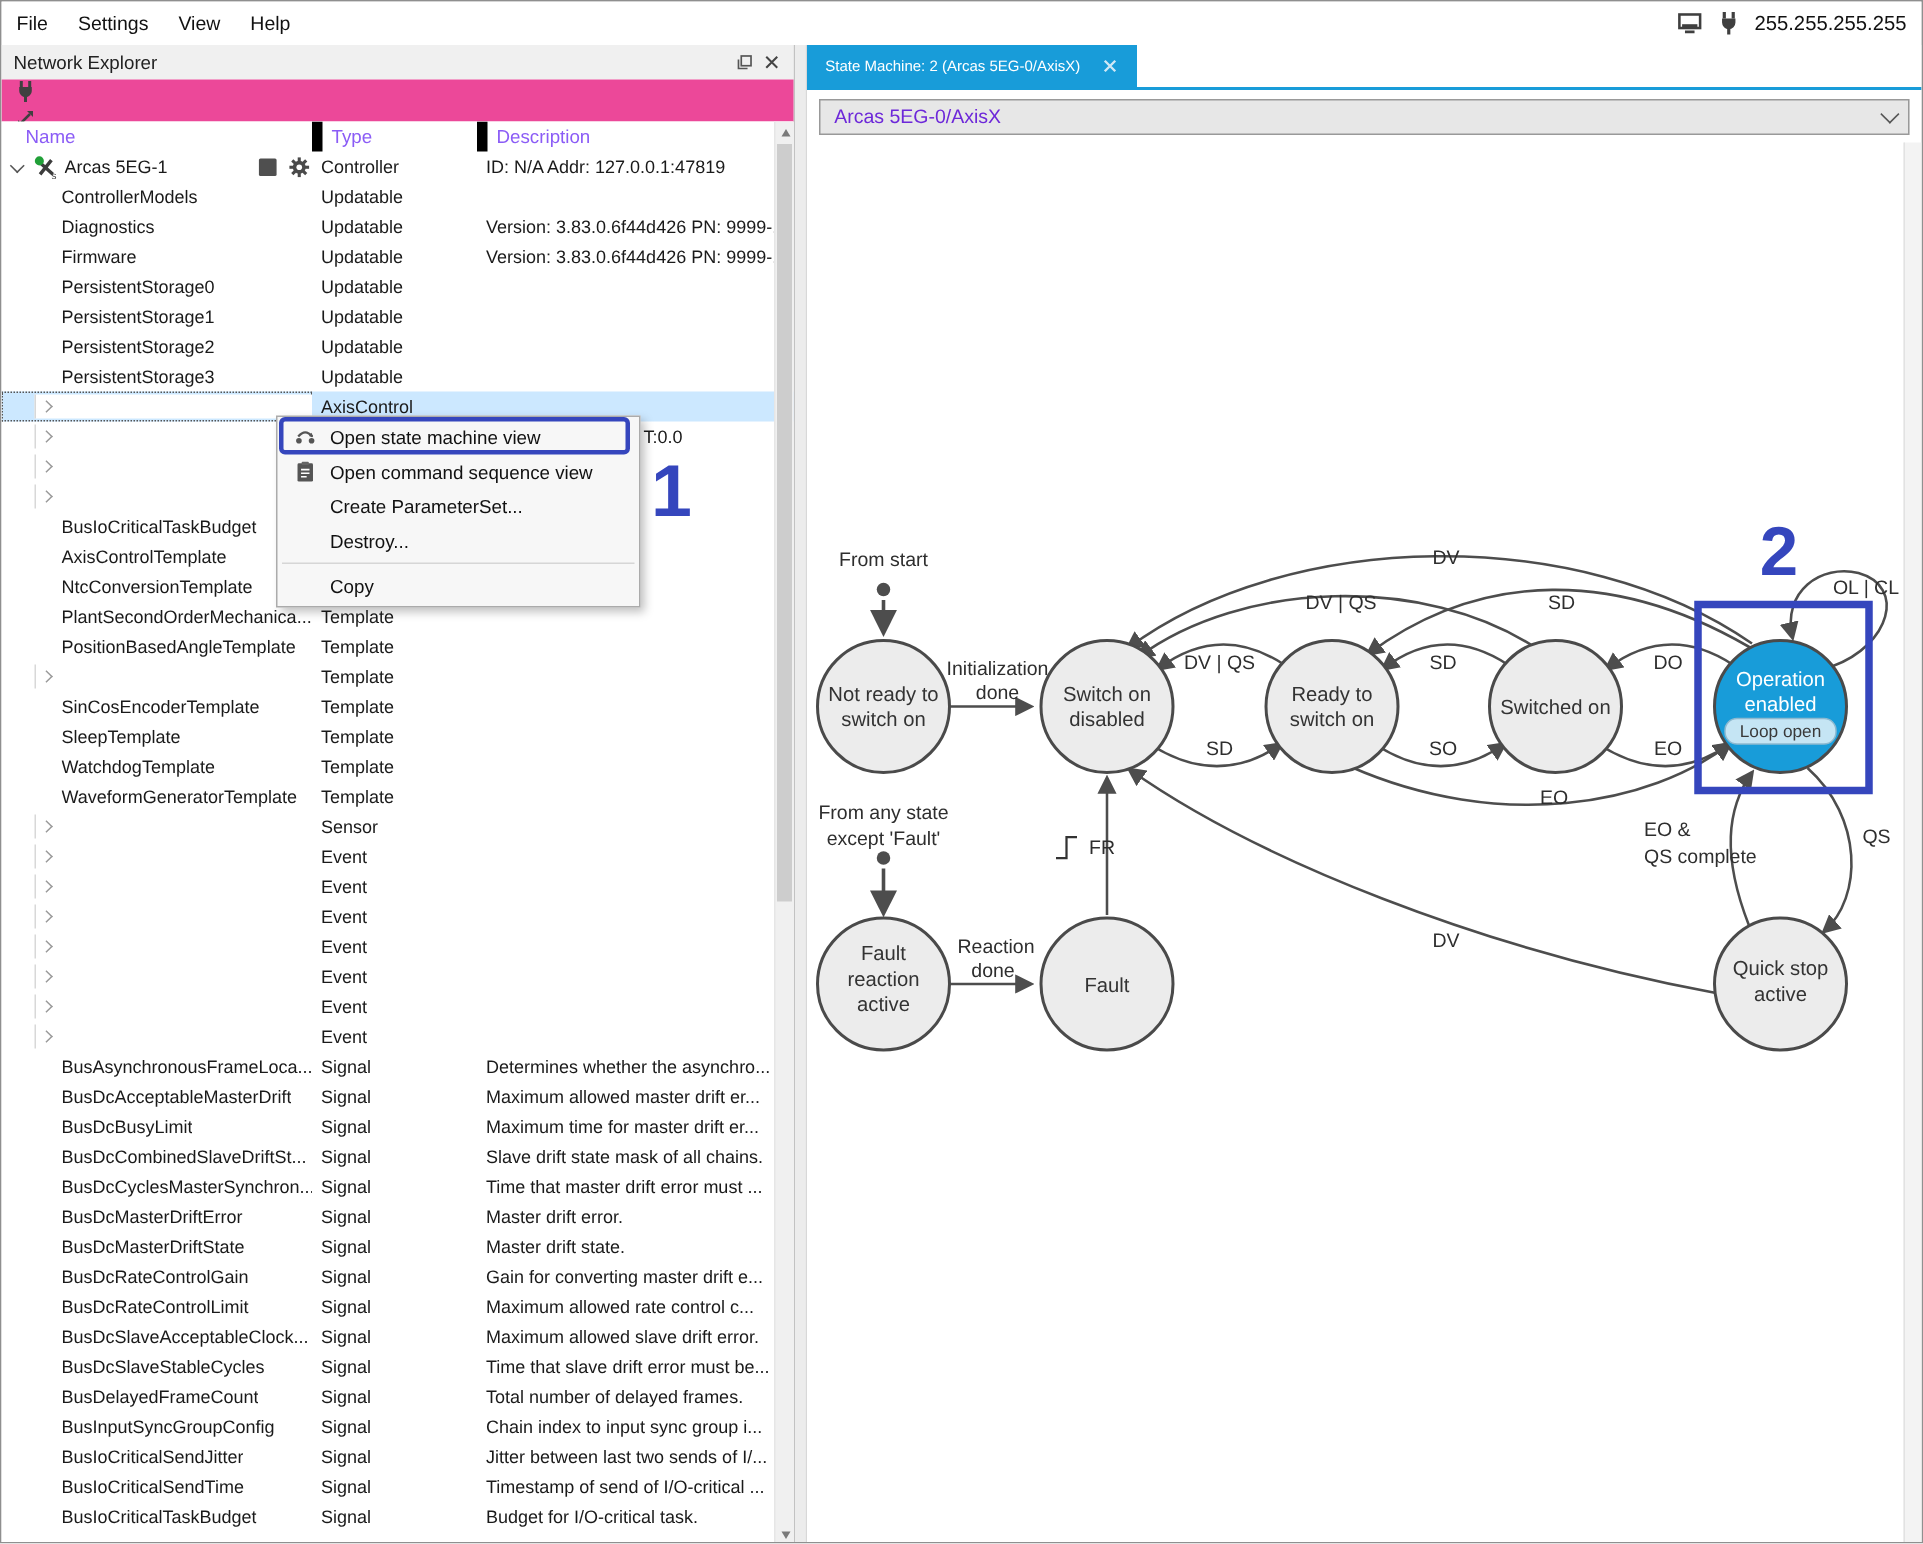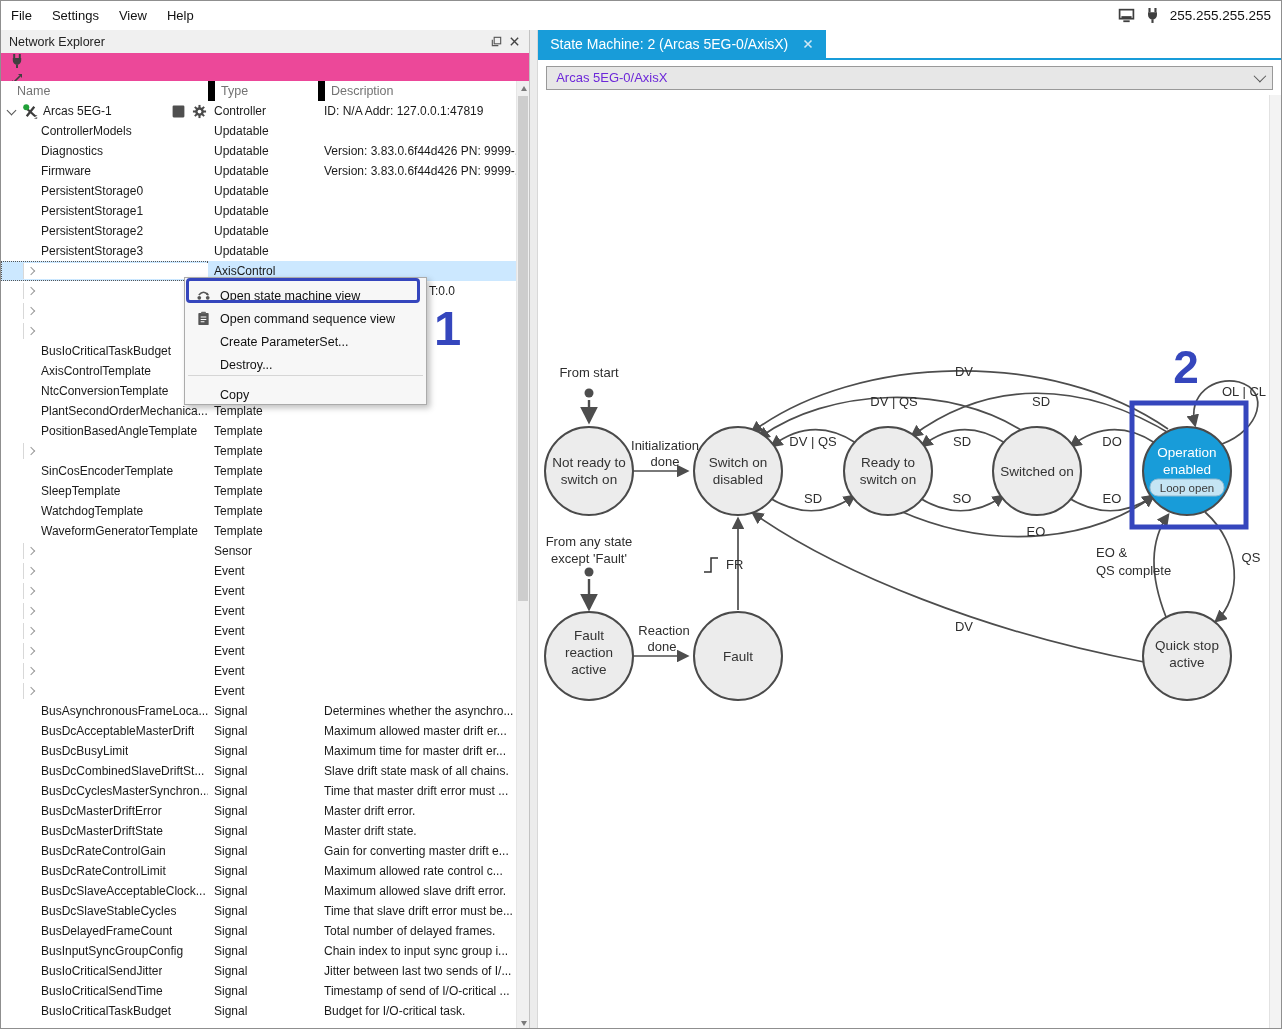--- a/index.html
+++ b/index.html
@@ -23,21 +23,21 @@
   .toolbar { height:28px; background:#ec4899; display:flex; padding:0 6px 0 4px; gap:2px;flex-direction:column; }
   .tbtn { width:24px; height:22px; display:flex; align-items:center; justify-content:center; }
   .tbtn svg { width:16px; height:16px; }
   .tsep { width:1px; height:16px; background:#c9c9c9; margin:0 3px; }
   .searchbox { flex:1; height:22px; background:#fff; border:1px solid #b3b3b3; border-radius:2px; display:flex; align-items:center; padding:0 6px; gap:5px; }
   .searchbox svg { width:13px; height:13px; flex:none; }
   .searchbox input { border:none; outline:none; flex:1; font-size:12.5px; font-family:"Liberation Sans",sans-serif; color:#222; background:transparent; }
   .searchbox input::placeholder { color:#9a9a9a; }
 
   .tree { flex:1; position:relative; overflow:hidden; font-size:12px; background:#fff; }
-  .thead { display:flex; height:20px; align-items:center; color:#737373; font-size:12.5px; }
+  .thead { display:flex; height:20px; align-items:center; color:#8b5cf6; font-size:12.5px; }
   .c-name { width:207px; overflow:hidden; white-space:nowrap; }
   .c-type { width:110px; overflow:hidden; white-space:nowrap; padding-left:6px; }
   .c-desc { flex:1; overflow:hidden; white-space:nowrap; padding-left:6px; }
   .thead .c-name { padding-left:16px; }
   .thead .c-type, .thead .c-desc { border-left:7px solid #000000; height:100%; display:flex; align-items:center; }
   .trow { display:flex; height:20px; align-items:center; color:#1a1a1a; }
   .trow.sel { background:#cce8ff; }
   .trow .c-name { display:flex; align-items:center; height:100%; position:relative; }
   .trow .c-name.focus { outline:1px dotted #555; outline-offset:-1px; }
   .c-name.d0 { padding-left:3px; }
@@ -56,36 +56,36 @@
   
   .vscroll { position:absolute; top:0; right:0; bottom:0; width:13px; background:#f0f0f0; border-left:1px solid #e6e6e6; }
   .sarrow { position:absolute; left:0; width:13px; height:14px; display:flex; align-items:center; justify-content:center; }
   .sarrow.up { top:0; } .sarrow.down { bottom:0; }
   .tri-up { width:0; height:0; border-left:3.5px solid transparent; border-right:3.5px solid transparent; border-bottom:5px solid #7a7a7a; }
   .tri-down { width:0; height:0; border-left:3.5px solid transparent; border-right:3.5px solid transparent; border-top:5px solid #7a7a7a; }
   .sthumb { position:absolute; left:1px; top:15px; width:10px; height:505px; background:#cdcdcd; }
 
   
   .cmenu { position:absolute; left:183px; top:276px; width:243px; background:#f7f7f7; border:1px solid #ababab; box-shadow:3px 3px 6px rgba(0,0,0,.25); padding:2px 1px; z-index:5; }
-  .mi { height:23px; display:flex; align-items:flex-end; font-size:12.5px; color:#111; }
+  .mi { height:23px; display:flex; align-items:center; font-size:12.5px; color:#111; }
   .mico { width:34px; display:flex; justify-content:center; flex:none; }
   .mico svg { width:15px; height:15px; }
   .msep { border-top:1px solid #d6d6d6; margin:3px 2px; }
 
   
   .anno-box1 { position:absolute; left:185px; top:277px; width:234px; height:25px; border:3px solid #3546bd; border-radius:4px; z-index:6; }
   .anno-1 { position:absolute; left:433px; top:301px; font-size:49px; font-weight:700; color:#3546bd; z-index:6; line-height:1.1; }
 
   
   .splitter { width:7px; background:#ececec; }
 
   
   .right { width:745px; display:flex; flex-direction:column; background:#fff; border-left:1px solid #d8d8d8; }
   .tabbar { height:28px; background:#fff; display:flex; }
-  .tab { background:#189cd9; color:#fff; display:flex; align-items:center; padding:0 12px; font-size:14px; gap:14px; }
+  .tab { background:#189cd9; color:#fff; display:flex; align-items:center; padding:0 12px; font-size:10px; gap:14px; }
   .tabclose { width:12px; height:12px; display:flex; }
   .tab-underline { height:2px; background:#189cd9; }
   .comborow { height:35px; background:#fff; display:flex; align-items:center; padding:0 8px; }
   .combo { flex:1; height:24px; background:#e7e7e7; border:1px solid #999; display:flex; align-items:center; font-size:13px; color:#6d28d9; padding:0 9px; }
   .combo .sp { flex:1; }
   .cchev { width:9px; height:9px; border:solid #555; border-width:0 1.6px 1.6px 0; transform:rotate(45deg) translateY(-2px); }
   .canvas { position:relative; flex:1; background:#fff; }
   .canvas svg.diagram { position:absolute; left:0; top:0; }
   .canvas-scroll { position:absolute; right:0; top:0; bottom:0; width:12px; background:#f3f3f3; border-left:1px solid #e2e2e2; }
 

